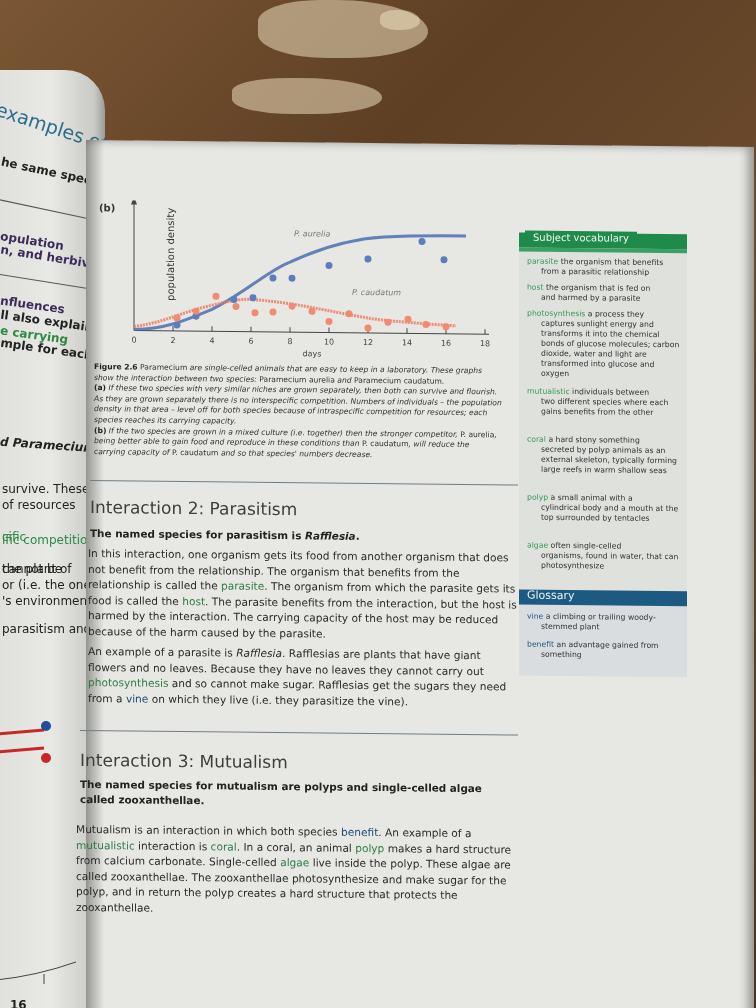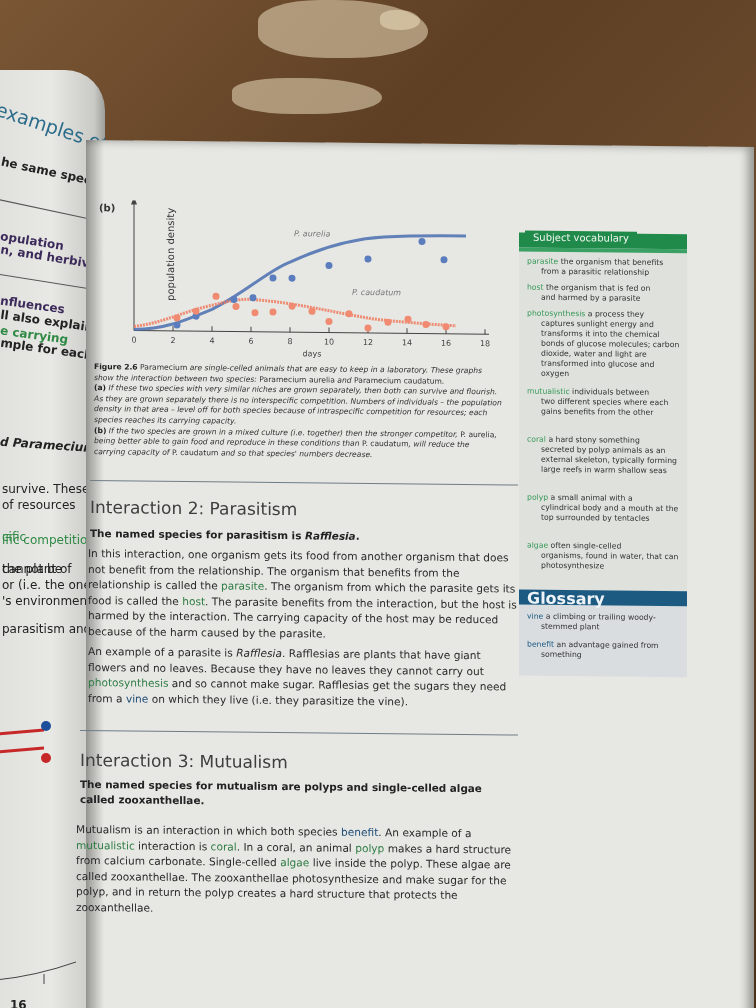--- a/index.html
+++ b/index.html
@@ -56,21 +56,21 @@
   .sidebar { position:absolute; left:433px; top:88px; width:168px; height:440px; background:#dfe1dd; }
   .vocab-head { position:absolute; left:0; top:0; width:168px; height:15px; background:#1f8a4a; }
   .vocab-head .tab { position:absolute; left:6px; top:-2px; padding:1px 8px; background:#1f8a4a; color:#f2f7f2; font-size:10px; }
   .vocab-band { position:absolute; left:0; top:15px; width:168px; height:4px; background:#3aa063; }
   .entry { position:absolute; left:8px; width:156px; font-size:7.7px; line-height:10px; color:#333; }
   .entry .term { color:#3a9a5a; }
   .entry .indent { padding-left:14px; display:block; margin-top:0; }
 
   .glossary { position:absolute; left:433px; top:445px; width:168px; height:86px; background:#d9dde0; }
   .glossary-head { position:absolute; left:0; top:0; width:168px; height:15px; background:#1c5a82; }
-  .glossary-head .tab { position:absolute; left:8px; top:-1px; color:#eef3f7; font-size:16px;font-weight:bold; }
+  .glossary-head .tab { position:absolute; left:8px; top:-1px; color:#eef3f7; font-size:11px; }
   .glossary .term { color:#1c5a82; }
 </style>
 </head>
 <body>
 
 <div class="wood-scuff" style="left:258px;top:0;width:170px;height:58px;"></div>
 <div class="wood-scuff" style="left:232px;top:78px;width:150px;height:36px;"></div>
 <div class="wood-scuff" style="left:380px;top:10px;width:40px;height:20px;"></div>
 
 <div class="left-page">

